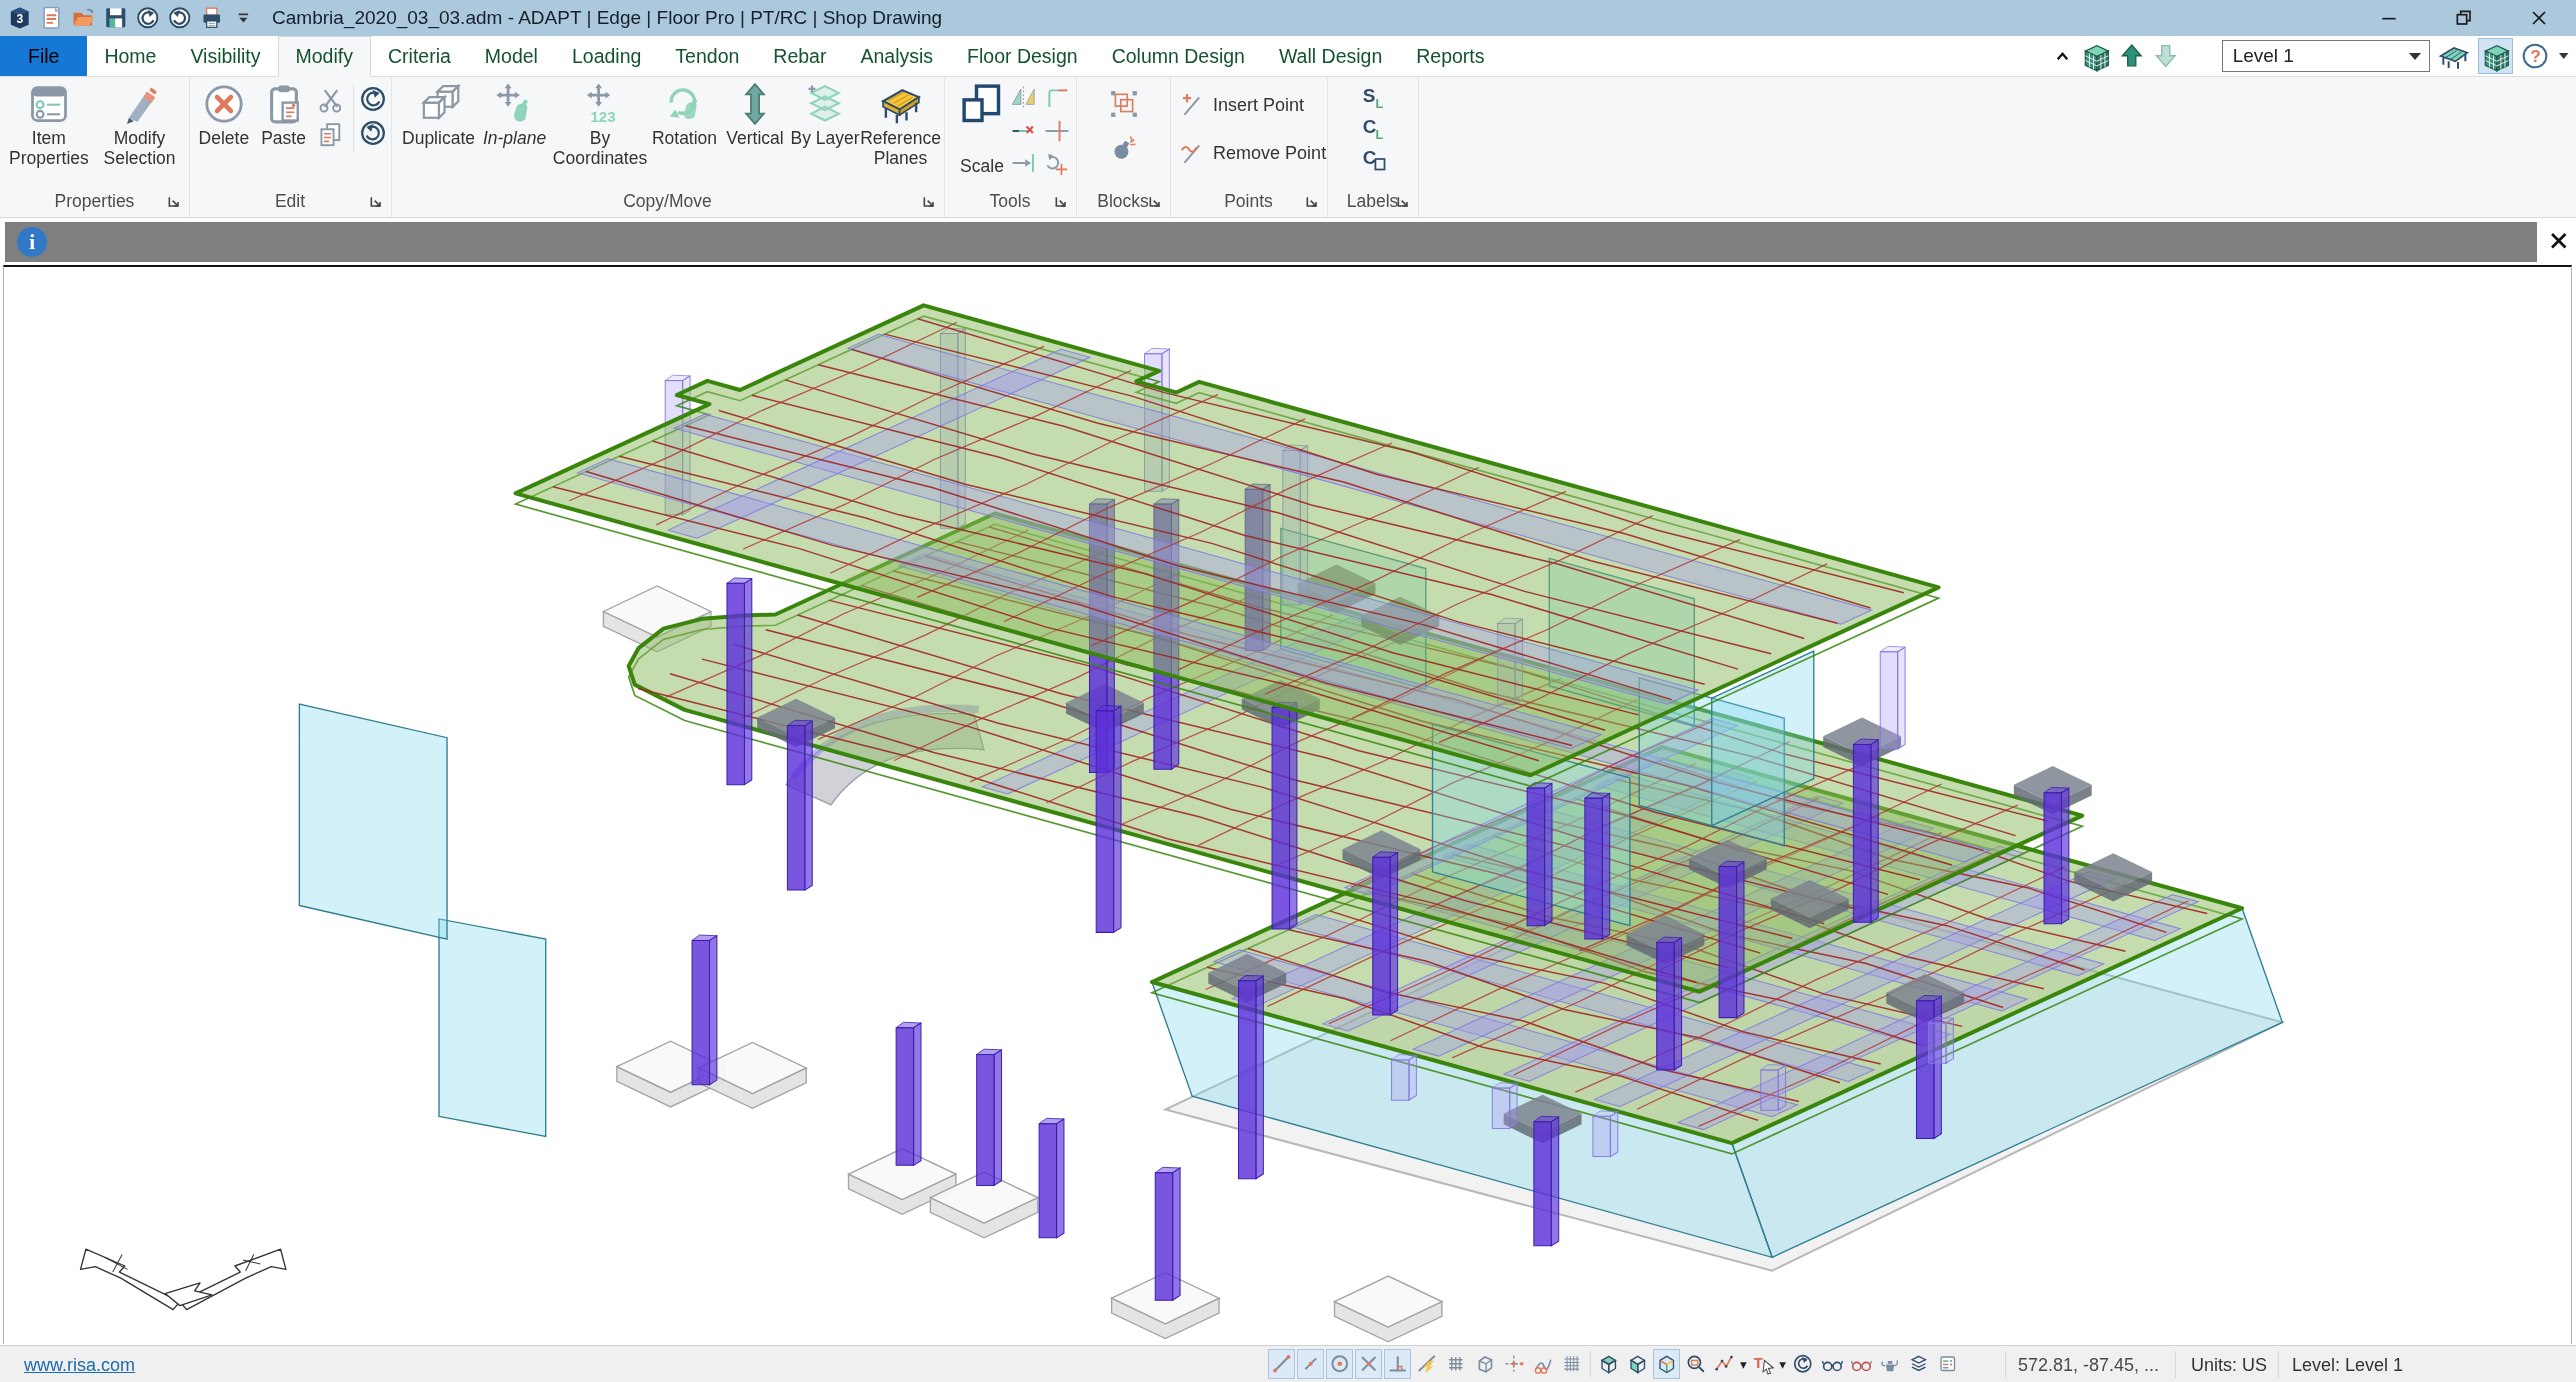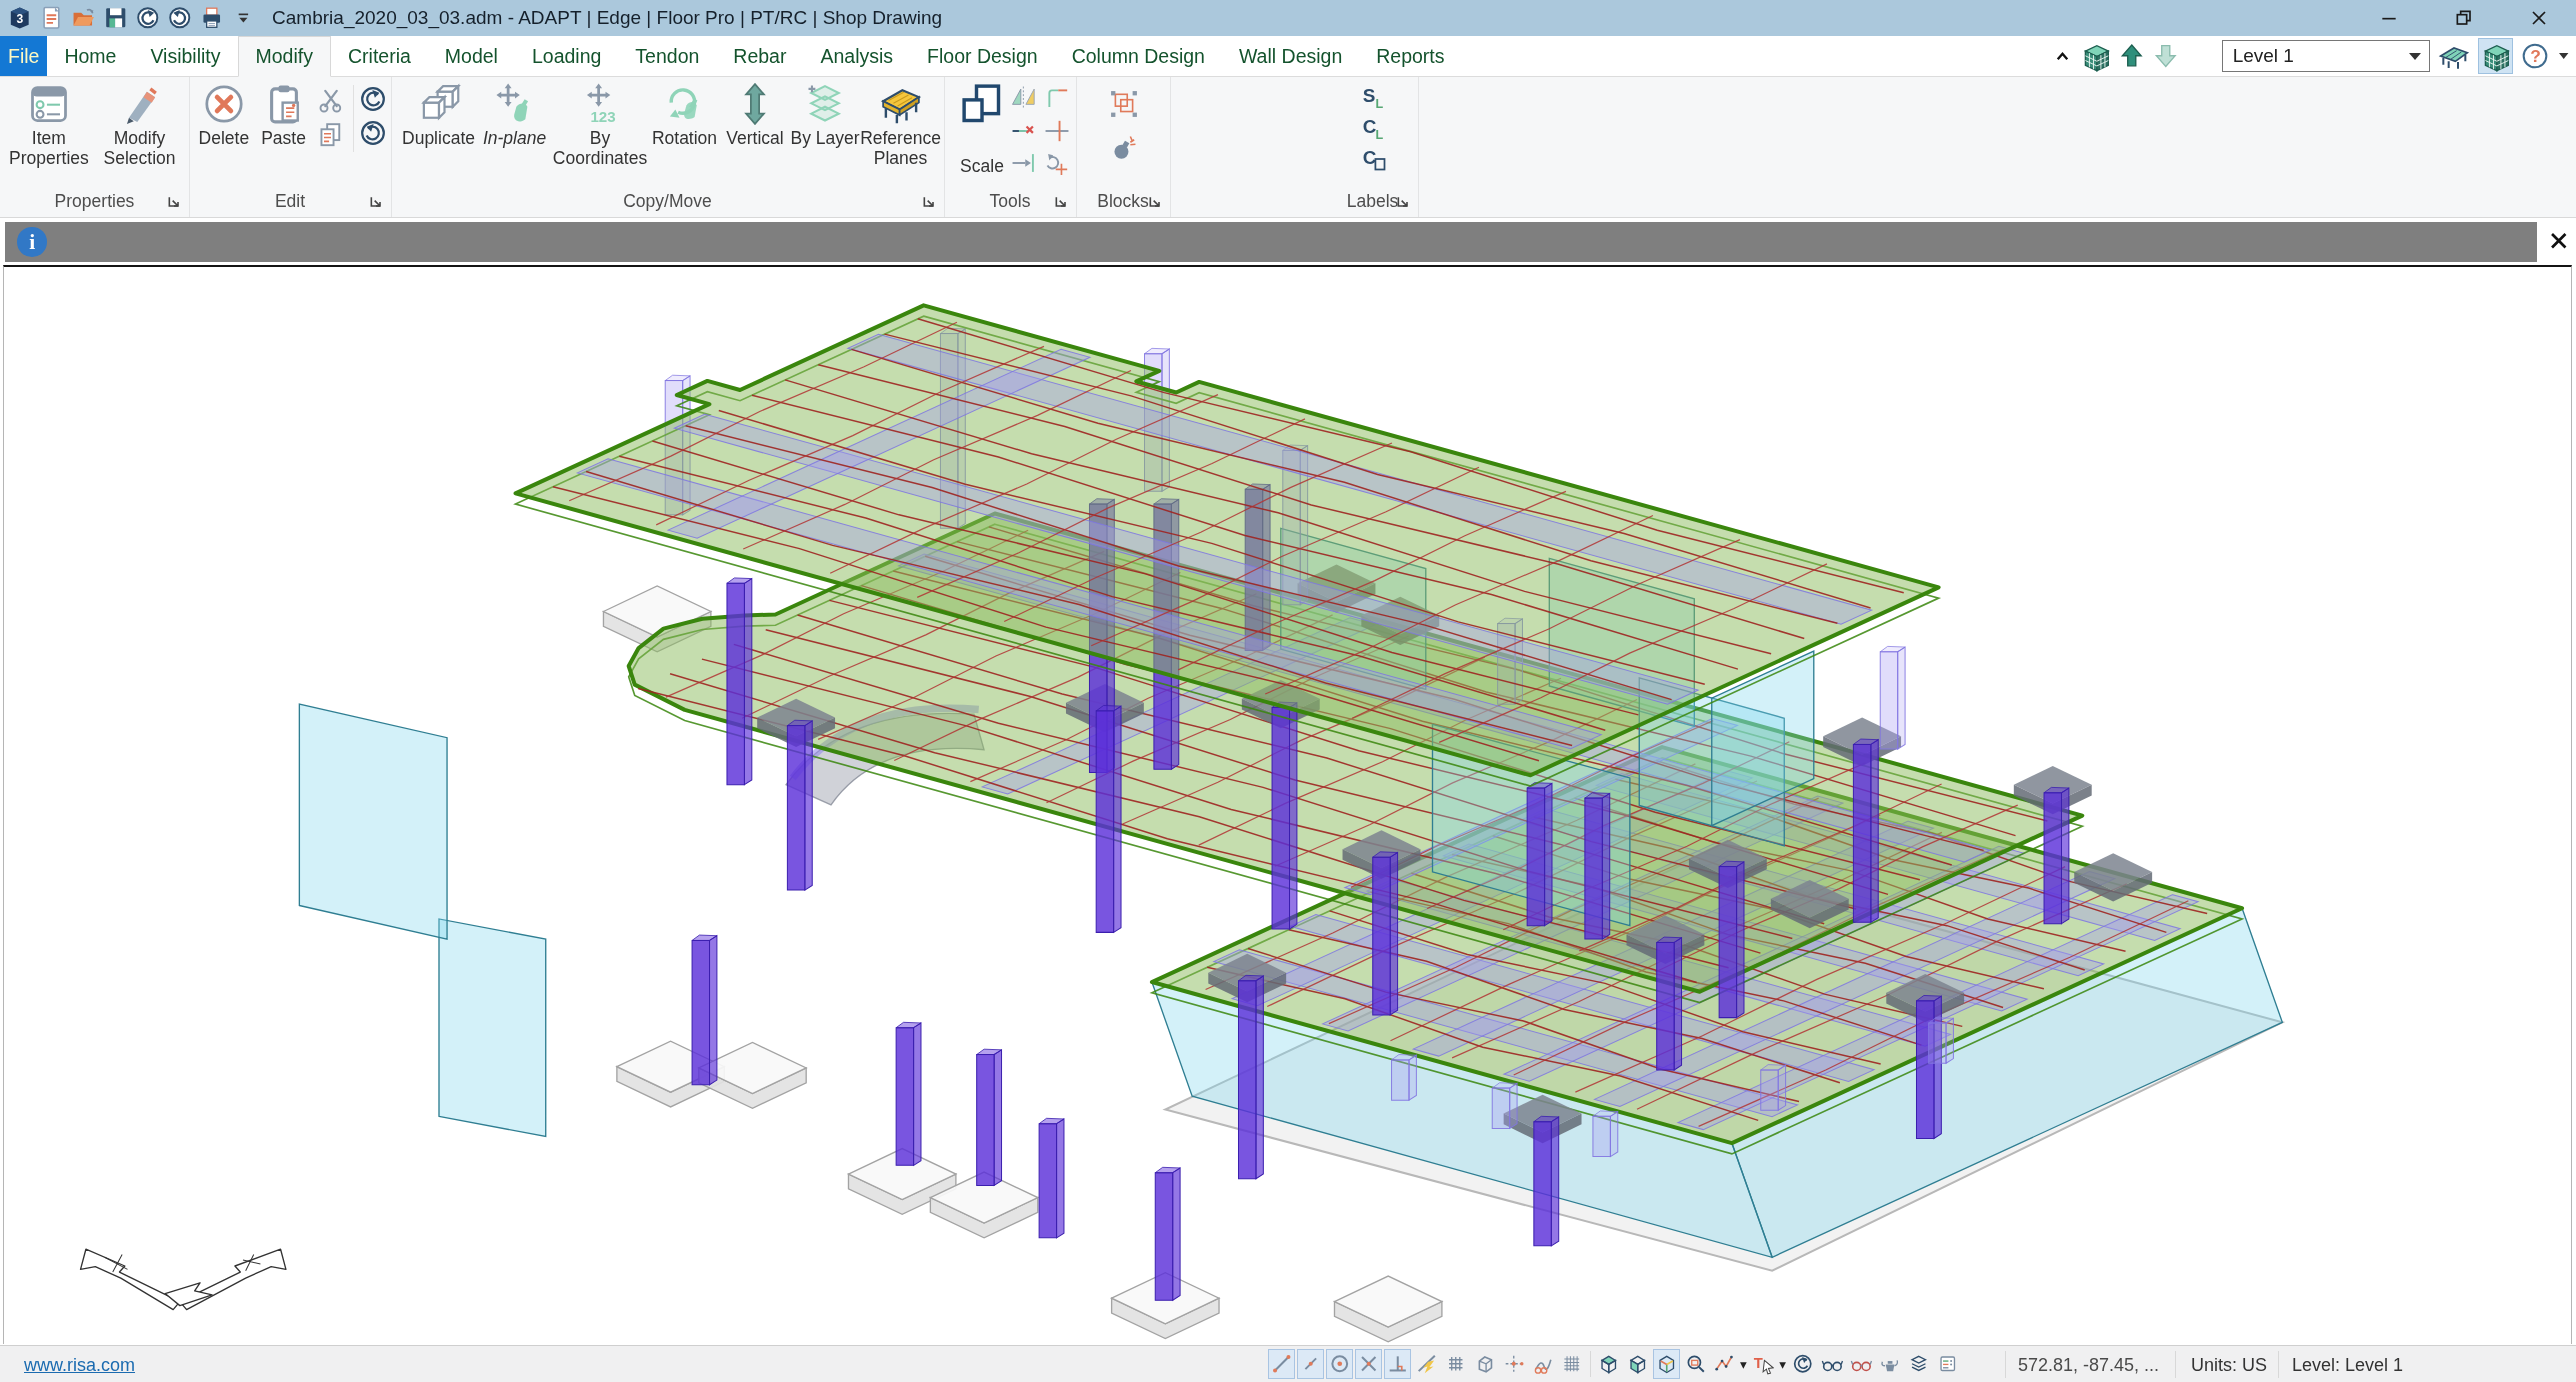--- a/index.html
+++ b/index.html
@@ -10,21 +10,21 @@
   .tb-ico{width:28px;height:28px;margin-right:4px;display:flex;align-items:center;justify-content:center;}
   .tb-ico svg{width:25.5px;height:25.5px;display:block;}
   .tb-caret svg{width:14.8px;height:14.8px;}
   .tb-title{font-size:19px;color:#15202b;margin-left:10.7px;white-space:nowrap;}
   .tb-controls{position:absolute;right:0;top:0;height:36px;display:flex;}
   .tb-ctl{width:75px;height:36px;display:flex;align-items:center;justify-content:center;}
   .tb-ctl svg{width:20px;height:20px;}
   
   .menubar{position:relative;height:40px;background:#fff;border-bottom:0.7px solid #dcdcdc;display:flex;align-items:stretch;font-size:19.5px;}
   .mi{padding:0 17px;display:flex;align-items:center;color:#14532d;cursor:default;}
-  .mi.file{background:#1478d4;color:#fef9c3;padding:0 8px;}
+  .mi.file{background:#1478d4;color:#000000;padding:0 28px;}
   .mi.active{background:#f6f7f8;border:0.7px solid #d8d8d8;border-bottom:0.7px solid #f6f7f8;margin-bottom:-0.7px;}
   .mb-right{position:absolute;right:5.4px;top:0;height:40px;display:flex;align-items:center;gap:8px;}
   .mb-ic{display:flex;align-items:center;justify-content:center;}
   .level-select{width:196px;height:29.6px;border:0.7px solid #767676;background:#fff;font-size:19px;color:#222;display:flex;align-items:center;padding-left:9.4px;position:relative;margin-left:36px;}
   .level-select .dd{position:absolute;right:8px;top:11.4px;width:0;height:0;border-left:6px solid transparent;border-right:6px solid transparent;border-top:7.4px solid #333;}
   .mb-btn-sel{background:#cfe3f3;border:0.7px solid #9ec1e0;padding:1.3px;}
   
   .ribbon{position:relative;height:140px;background:#f6f7f8;border-bottom:0.7px solid #d9d9d9;}
   .rgroup{position:absolute;top:0;height:140px;border-right:0.7px solid #e3e4e5;}
   .glabel{position:absolute;bottom:5.4px;left:0;right:0;text-align:center;font-size:17.5px;color:#4d4d4d;}
@@ -448,20 +448,41 @@
             <path d="M32,4 l3,7 M38,9 l-6,4 M40,16 l-8,1" stroke="#e07a5a" stroke-width="2.5"></path>
           </svg>
       </div>
       <div class="glabel">Blocks</div>
       <div class="launcher"><svg viewBox="0 0 24 24" fill="none" stroke="#444" stroke-width="2.4">
             <path d="M5,5 v13 h13"></path>
             <path d="M10,10 l8,8 M18,12 v6 h-6"></path>
           </svg></div>
     </div>
 
+    <div class="rgroup" style="left:1170px;width:157px;">
+      <div class="prow" style="left:9.4px;top:14.8px;">
+        <svg viewBox="0 0 40 40">
+            <line x1="8" y1="34" x2="30" y2="8" stroke="#8a98a8" stroke-width="3"></line>
+            <path d="M6,9 h12 M12,3 v12" stroke="#e07a5a" stroke-width="3.2"></path>
+          </svg>
+        <span>Insert Point</span>
+      </div>
+      <div class="prow" style="left:9.4px;top:63px;">
+        <svg viewBox="0 0 40 40">
+            <line x1="8" y1="34" x2="30" y2="8" stroke="#8a98a8" stroke-width="3"></line>
+            <path d="M4,15 q6,-9 11,-1 t11,-3" stroke="#e07a5a" stroke-width="3" fill="none"></path>
+          </svg>
+        <span>Remove Point</span>
+      </div>
+      <div class="glabel">Points</div>
+      <div class="launcher"><svg viewBox="0 0 24 24" fill="none" stroke="#444" stroke-width="2.4">
+            <path d="M5,5 v13 h13"></path>
+            <path d="M10,10 l8,8 M18,12 v6 h-6"></path>
+          </svg></div>
+    </div>
 
     <div class="rgroup" style="left:1327px;width:91px;">
       <div class="smallico" style="left:31px;top:4px;">
         <svg viewBox="0 0 40 40">
             <text x="4" y="27" font-size="27" font-weight="bold" fill="#2e4d6b">S</text>
             <text x="22" y="36" font-size="18" font-weight="bold" fill="#57a773">L</text>
           </svg>
       </div>
       <div class="smallico" style="left:31px;top:35px;">
         <svg viewBox="0 0 40 40">

